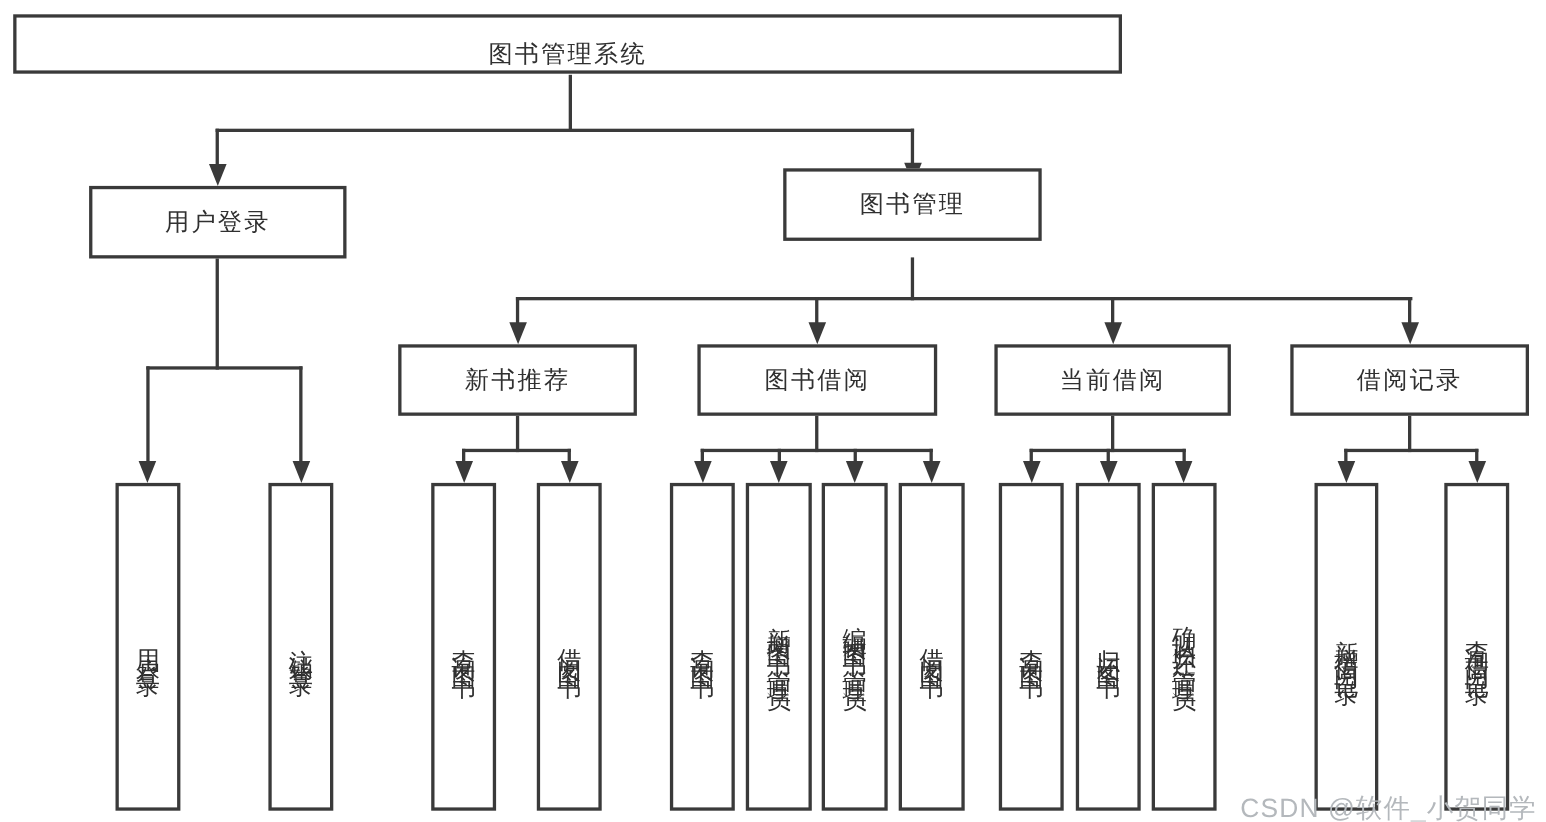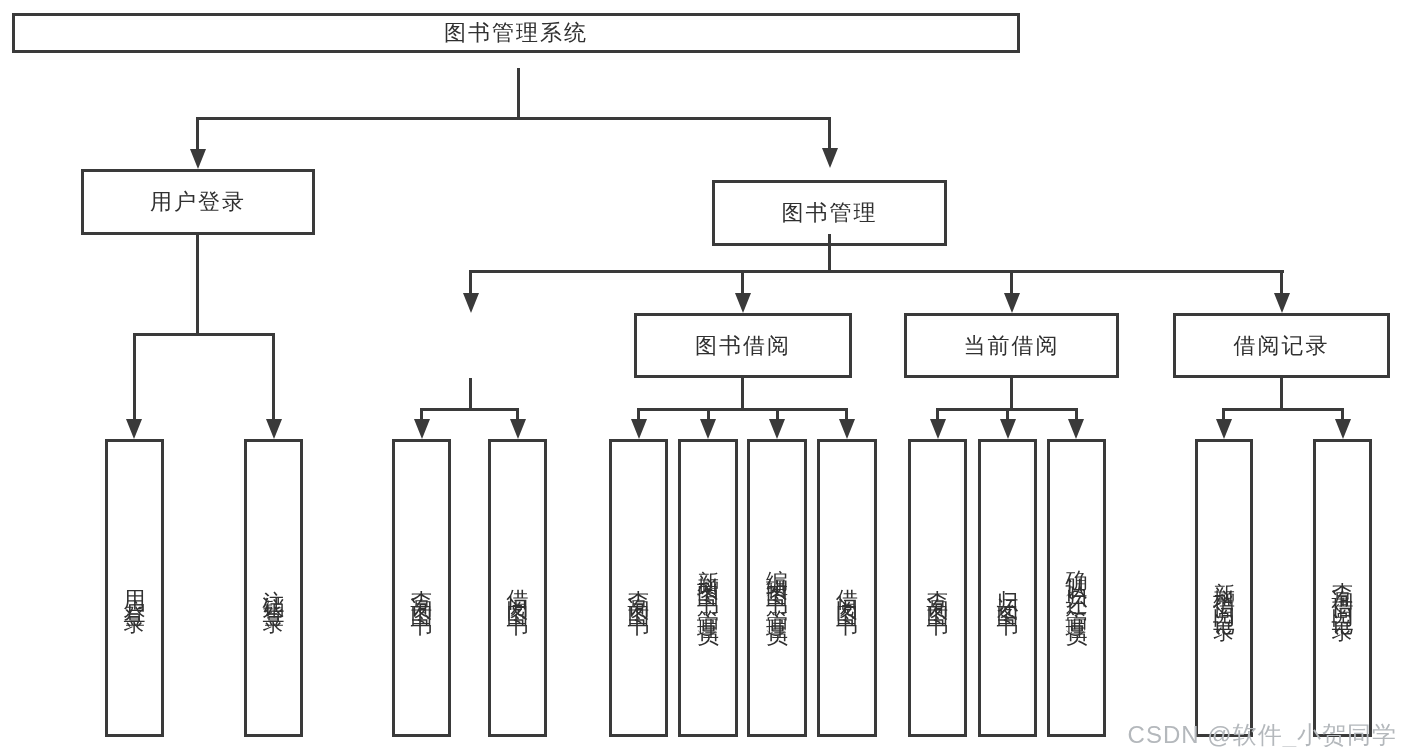--- a/index.html
+++ b/index.html
@@ -25,35 +25,35 @@
   .wm{
     position:absolute;right:8px;top:719px;color:#b4b8bc;font-size:24px;
     letter-spacing:1px;white-space:nowrap;
   }
 </style>
 </head>
 <body>
 
 <div id="canvas">
 
-  <div class="bx" style="left:12px;top:13px;width:1008px;height:40px;">
+  <div class="bx" style="left:12px;top:13px;width:1008px;height:54px;align-items:flex-end;">
     <span>图书管理系统</span>
   </div>
 
   <div class="ln" style="left:517px;top:68px;width:3px;height:52px;"></div>
   <div class="ln" style="left:196px;top:117px;width:635px;height:3px;"></div>
   <div class="ln" style="left:196px;top:117px;width:3px;height:36px;"></div>
   <div class="arr" style="left:190px;top:149px;"></div>
   <div class="ln" style="left:828px;top:117px;width:3px;height:36px;"></div>
   <div class="arr" style="left:822px;top:148px;"></div>
 
   <div class="bx" style="left:81px;top:169px;width:234px;height:66px;">
     <span>用户登录</span>
   </div>
-  <div class="bx" style="left:712px;top:180px;width:235px;height:66px;">
+  <div class="bx" style="left:712px;top:153px;width:235px;height:66px;">
     <span>图书管理</span>
   </div>
 
   <div class="ln" style="left:196px;top:235px;width:3px;height:101px;"></div>
   <div class="ln" style="left:133px;top:333px;width:142px;height:3px;"></div>
   <div class="ln" style="left:133px;top:333px;width:3px;height:90px;"></div>
   <div class="arr" style="left:126px;top:419px;"></div>
   <div class="ln" style="left:272px;top:333px;width:3px;height:90px;"></div>
   <div class="arr" style="left:266px;top:419px;"></div>
 
@@ -61,20 +61,23 @@
   <div class="ln" style="left:469px;top:270px;width:815px;height:3px;"></div>
   <div class="ln" style="left:469px;top:270px;width:3px;height:28px;"></div>
   <div class="arr" style="left:463px;top:293px;"></div>
   <div class="ln" style="left:741px;top:270px;width:3px;height:28px;"></div>
   <div class="arr" style="left:735px;top:293px;"></div>
   <div class="ln" style="left:1010px;top:270px;width:3px;height:28px;"></div>
   <div class="arr" style="left:1004px;top:293px;"></div>
   <div class="ln" style="left:1280px;top:270px;width:3px;height:28px;"></div>
   <div class="arr" style="left:1274px;top:293px;"></div>
 
+  <div class="bx" style="left:362px;top:313px;width:217px;height:65px;">
+    <span>新书推荐</span>
+  </div>
   <div class="bx" style="left:904px;top:313px;width:215px;height:65px;">
     <span>当前借阅</span>
   </div>
   <div class="bx" style="left:634px;top:313px;width:218px;height:65px;">
     <span>图书借阅</span>
   </div>
   <div class="bx" style="left:1173px;top:313px;width:217px;height:65px;">
     <span>借阅记录</span>
   </div>
 

